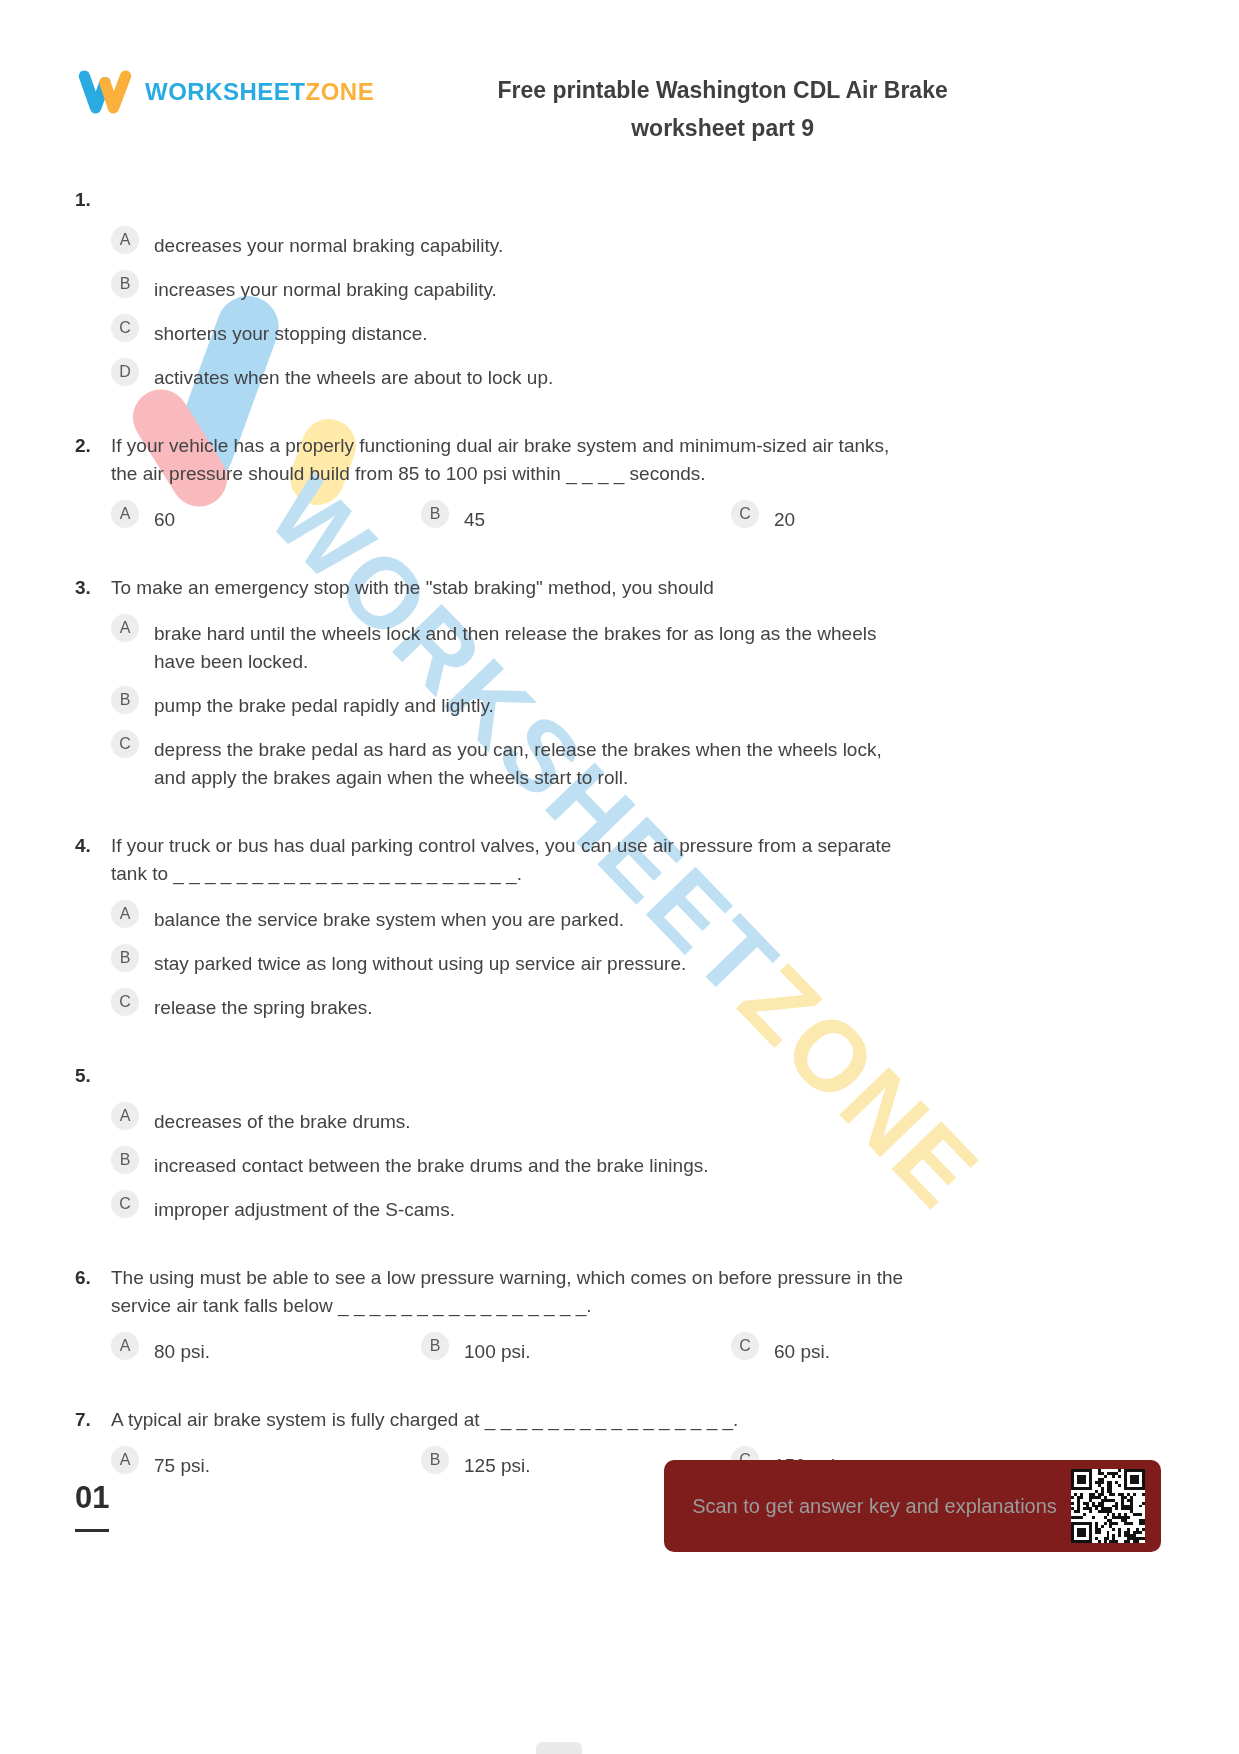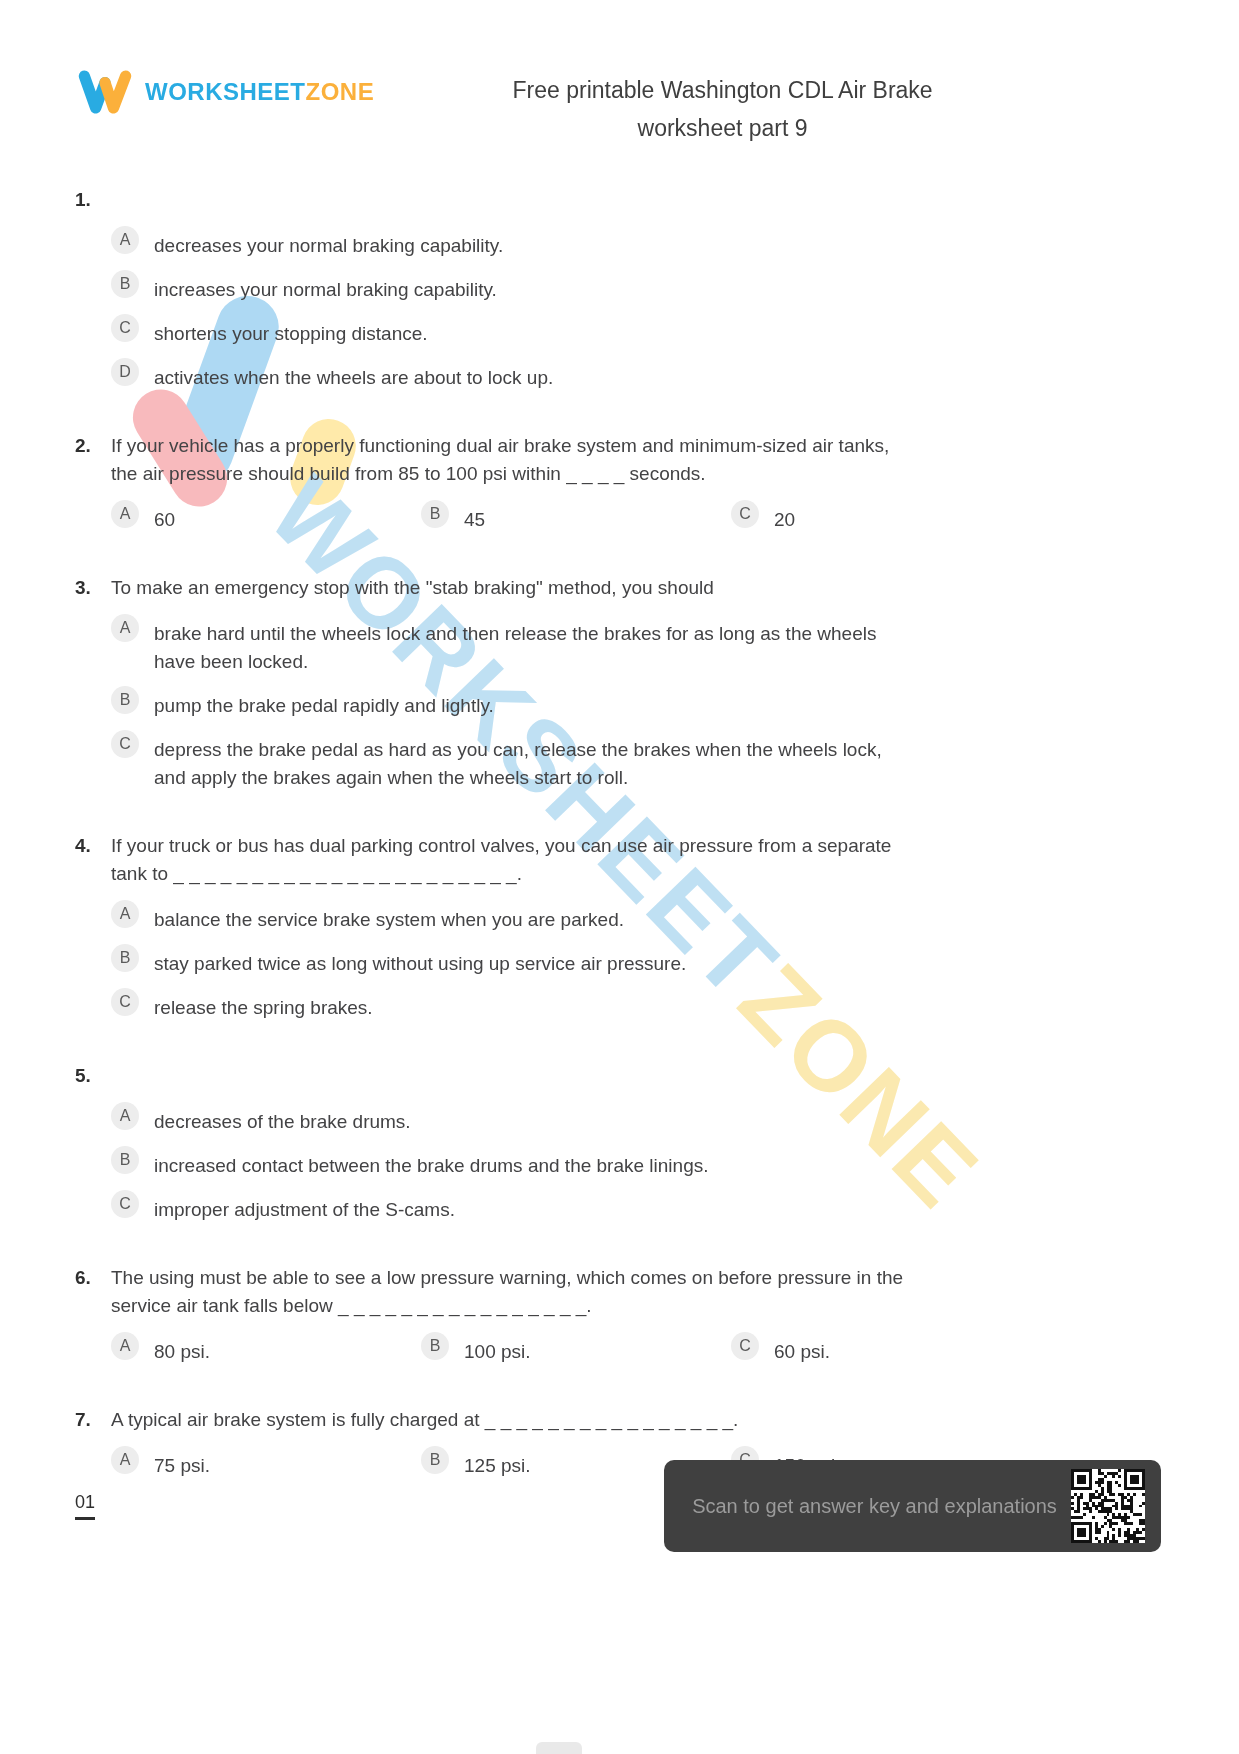--- a/index.html
+++ b/index.html
@@ -33,21 +33,21 @@
   .content { position:relative; z-index:1; padding:68px 78px 0 75px; }
 
   header.page-header { display:flex; align-items:flex-start; }
   .brand { display:flex; align-items:center; gap:10px; flex:0 0 auto; }
   .brand svg { display:block; }
   .brand-text { font-size:24px; font-weight:700; letter-spacing:.5px; white-space:nowrap; }
   .brand-text .b1 { color:var(--brand-blue,#29abe2); }
   .brand-text .b2 { color:var(--brand-orange,#fbb03b); }
   .doc-title {
     flex:1; text-align:center; padding-right:90px; padding-top:4px;
-    font-size:23px; font-weight:400; color:var(--text-dark,#3f3f3f); line-height:1.65;
+    font-size:23px; font-weight:700; color:var(--text-dark,#3f3f3f); line-height:1.65;
   }
 
   main.questions { margin-top:38px; }
 
   .question { margin-bottom:40px; }
   .q-row { display:flex; gap:13px; }
   .q-num { font-weight:700; color:#2f2f2f; font-size:19px; line-height:28px; min-width:23px; }
   .q-text {
     font-size:19px; line-height:28px; color:#434345;
     white-space:pre-line;
@@ -66,25 +66,25 @@
     font-size:16px; line-height:1;
   }
   .opt-text { font-size:19px; line-height:28px; color:#434345; white-space:pre-line;margin-top:6px; }
 
   
   .footer {
     position:absolute; left:75px; right:78px; top:1460px; z-index:1;
     display:flex; justify-content:space-between; align-items:center;
   }
   .page-number {
-    font-size:18px; font-weight:400; color:#2e2e2e;
-    border-bottom:3px solid #2e2e2e; padding-bottom:4px;
+    font-size:31px; font-weight:700; color:#2e2e2e;
+    border-bottom:3px solid #2e2e2e; padding-bottom:13px;
   }
   .scan-box {
-    width:497px; height:92px; background:#404040; border-radius:10px;
+    width:497px; height:92px; background:#7f1d1d; border-radius:10px;
     display:flex; align-items:center; justify-content:space-between;
     padding:9px 16px 9px 28px;
   }
   .scan-label { flex:1; text-align:center; font-size:20px; color:#9b9b9b; padding-right:14px; }
   .qr { flex:0 0 auto; width:74px; height:74px; background:#fff; }
   .qr svg { display:block; width:74px; height:74px; }
 
   .next-page-peek {
     position:absolute; left:536px; bottom:0; width:46px; height:12px;
     background:#e9e9e9; border-radius:6px 6px 0 0; z-index:1;

